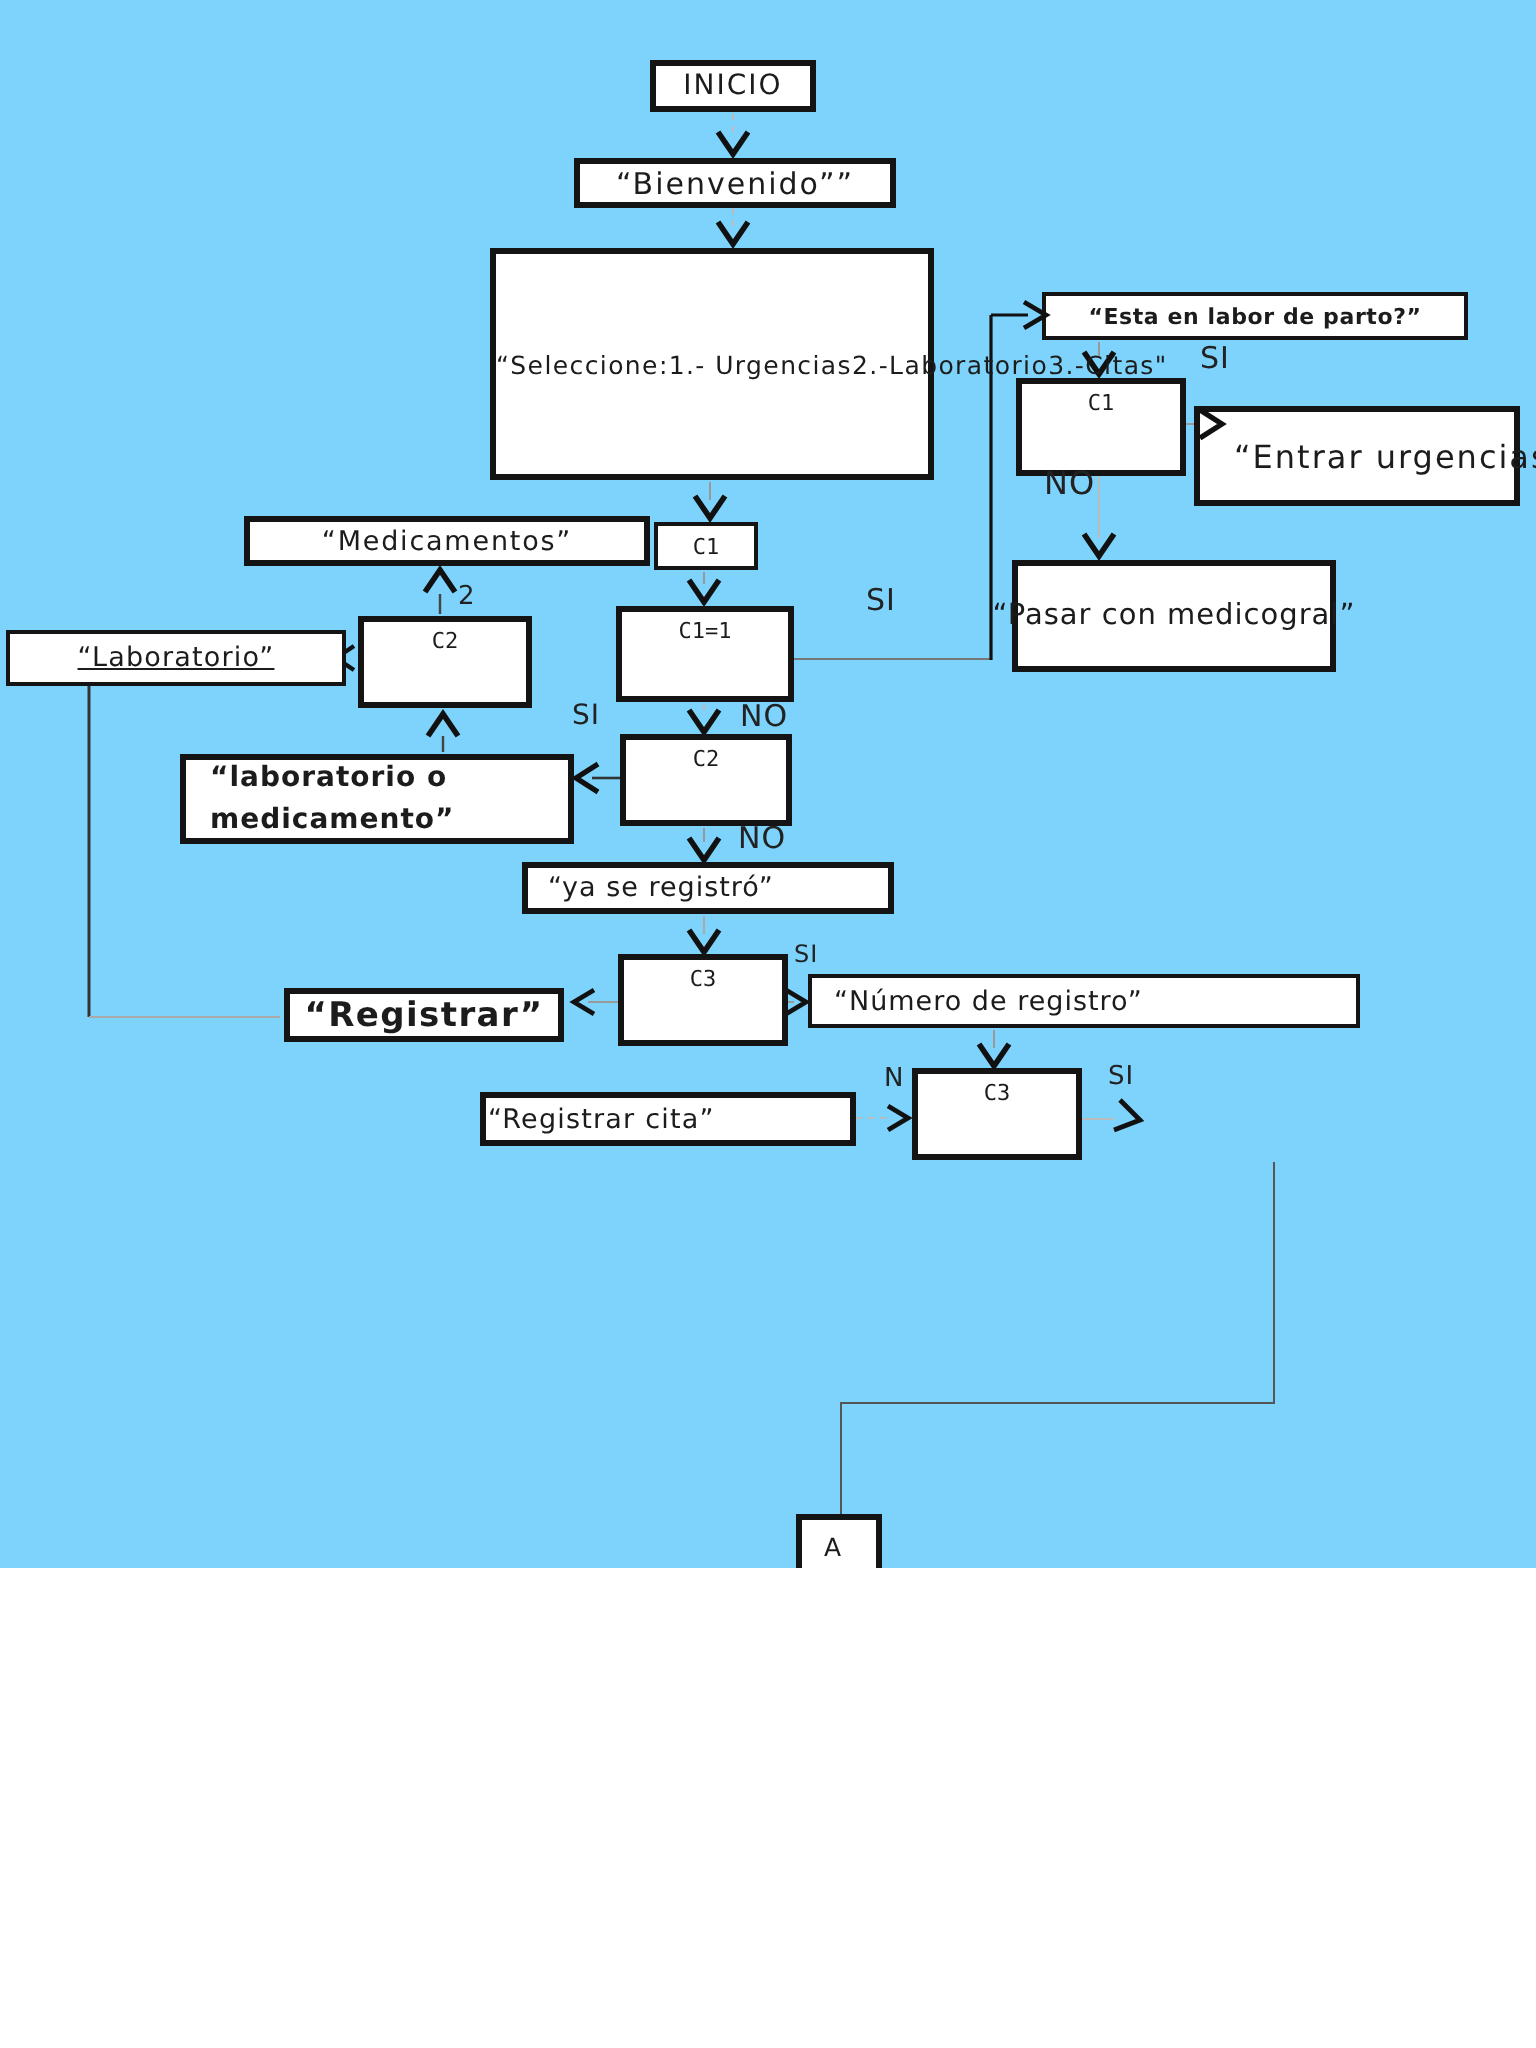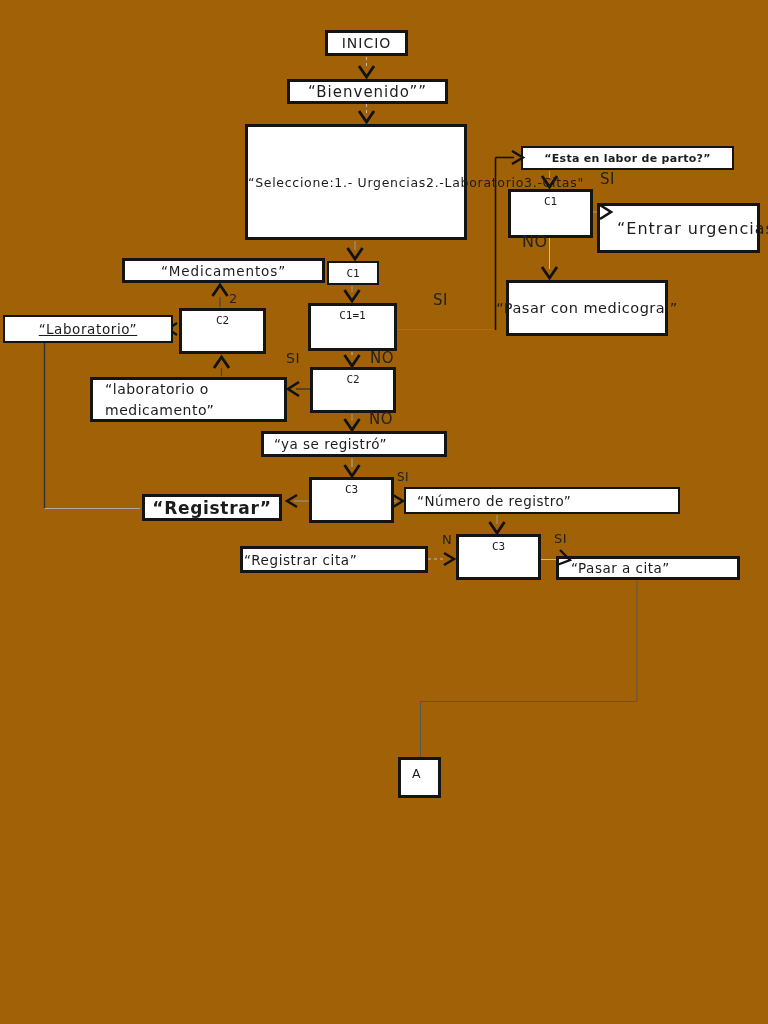--- a/index.html
+++ b/index.html
@@ -1,29 +1,29 @@
 <!DOCTYPE html>
 <html><head>
 <meta charset="utf-8">
 <style>
   html,body{margin:0;padding:0;background:#fff;}
-  .canvas{position:relative;width:768px;height:1024px;background:#a16207;overflow:hidden;
+  .canvas{position:relative;width:768px;height:784px;background:#7dd3fc;overflow:hidden;
           font-family:"DejaVu Sans","Liberation Sans",sans-serif;color:#1c1c1c;}
   svg.layer{position:absolute;left:0;top:0;width:768px;height:1024px;}
   svg.overlay{z-index:30;pointer-events:none;}
   .node{position:absolute;background:#fff;border:3px solid #141414;box-sizing:border-box;
         display:flex;align-items:center;justify-content:center;z-index:10;
         font-size:13.5px;letter-spacing:.4px;white-space:nowrap;}
   .b2{border-width:2px;}
   .cond{align-items:flex-start;padding-top:3px;
         font-family:"DejaVu Sans Mono","Liberation Mono",monospace;
         font-size:11px;letter-spacing:0;}
   .start{justify-content:flex-start;}
   .col{flex-direction:row;align-items:center;justify-content:space-evenly;}
-  .col-left{flex-direction:column;align-items:flex-start;justify-content:center;}
+  .col-left{flex-direction:column;align-items:flex-start;justify-content:center;font-weight:bold;}
   .edge-label{position:absolute;z-index:20;color:#222;letter-spacing:.5px;line-height:1;}
 </style>
 </head>
 <body>
 
 <div class="canvas">
 
   <svg class="layer">
 
     <line x1="366.5" y1="57" x2="366.5" y2="68" stroke="#bbbbbb" stroke-width="1" stroke-dasharray="3,3"></line>
@@ -169,23 +169,20 @@
   </div>
 
   <div class="node start" style="left:240px;top:546px;width:188px;height:27px;font-size:13.5px;letter-spacing:.6px;padding-left:1px;">
     <span>“Registrar cita”</span>
   </div>
 
   <div class="node cond" style="left:456px;top:534px;width:85px;height:46px;">
     <span>C3</span>
   </div>
 
-  <div class="node start" style="left:556px;top:556px;width:184px;height:24px;font-size:13.5px;letter-spacing:.5px;padding-left:12px;">
-    <span>“Pasar a cita”</span>
-  </div>
 
   <div class="node start" style="left:398px;top:757px;width:43px;height:41px;font-size:12.5px;align-items:flex-start;padding:6px 0 0 11px;">
     <span>A</span>
   </div>
 
   <span class="edge-label" style="left:600px;top:172px;font-size:15px;">SI</span>
   <span class="edge-label" style="left:522px;top:234px;font-size:16px;">NO</span>
   <span class="edge-label" style="left:229px;top:292px;font-size:13px;">2</span>
   <span class="edge-label" style="left:433px;top:293px;font-size:15px;">SI</span>
   <span class="edge-label" style="left:286px;top:351px;font-size:14px;">SI</span>

